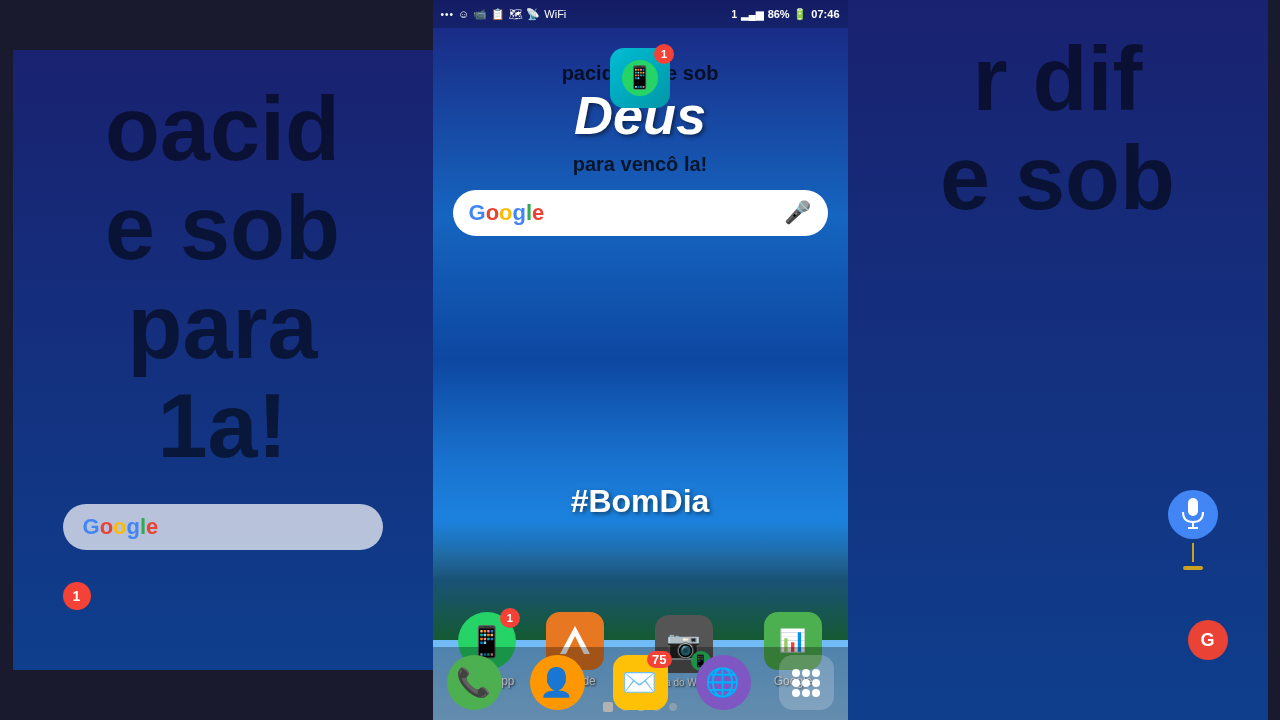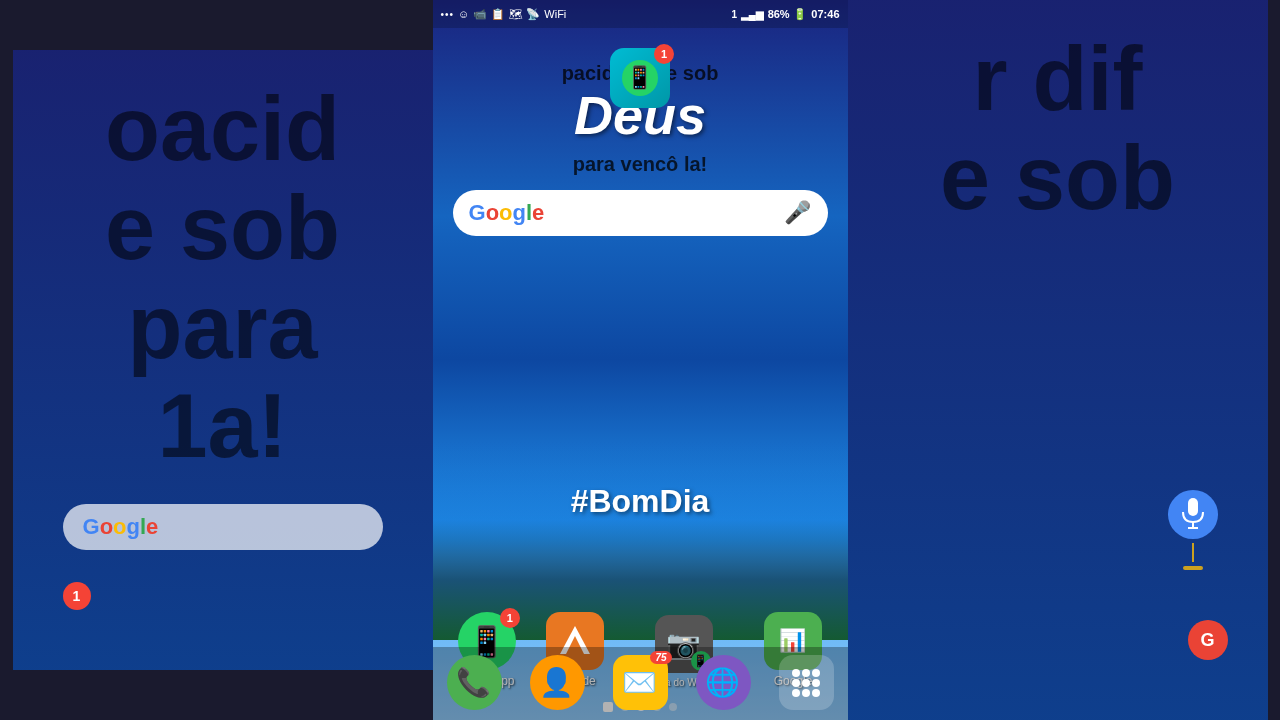--- a/index.html
+++ b/index.html
@@ -526,21 +526,21 @@
 
     <div class="dock-app">
       <div class="dock-icon" style="background:#FF9800;width:55px;height:55px;border-radius:50%;display:flex;align-items:center;justify-content:center;font-size:28px;">
         👤
       </div>
     </div>
 
     <div class="dock-app" style="position:relative;">
       <div class="dock-icon" style="background:#FFC107;width:55px;height:55px;border-radius:14px;display:flex;align-items:center;justify-content:center;font-size:28px;position:relative;">
         ✉️
-        <div style="position:absolute;top:-4px;right:-4px;background:#F44336;color:white;border-radius:10px;padding:1px 5px;font-size:10px;font-weight:bold;font-style:italic;">75</div>
+        <div style="position:absolute;top:-4px;right:-4px;background:#F44336;color:white;border-radius:10px;padding:1px 5px;font-size:13px;font-weight:bold;">75</div>
       </div>
     </div>
 
     <div class="dock-app">
       <div class="dock-icon" style="background:#7E57C2;width:55px;height:55px;border-radius:50%;display:flex;align-items:center;justify-content:center;font-size:28px;">
         🌐
       </div>
     </div>
 
     <div class="dock-app">

